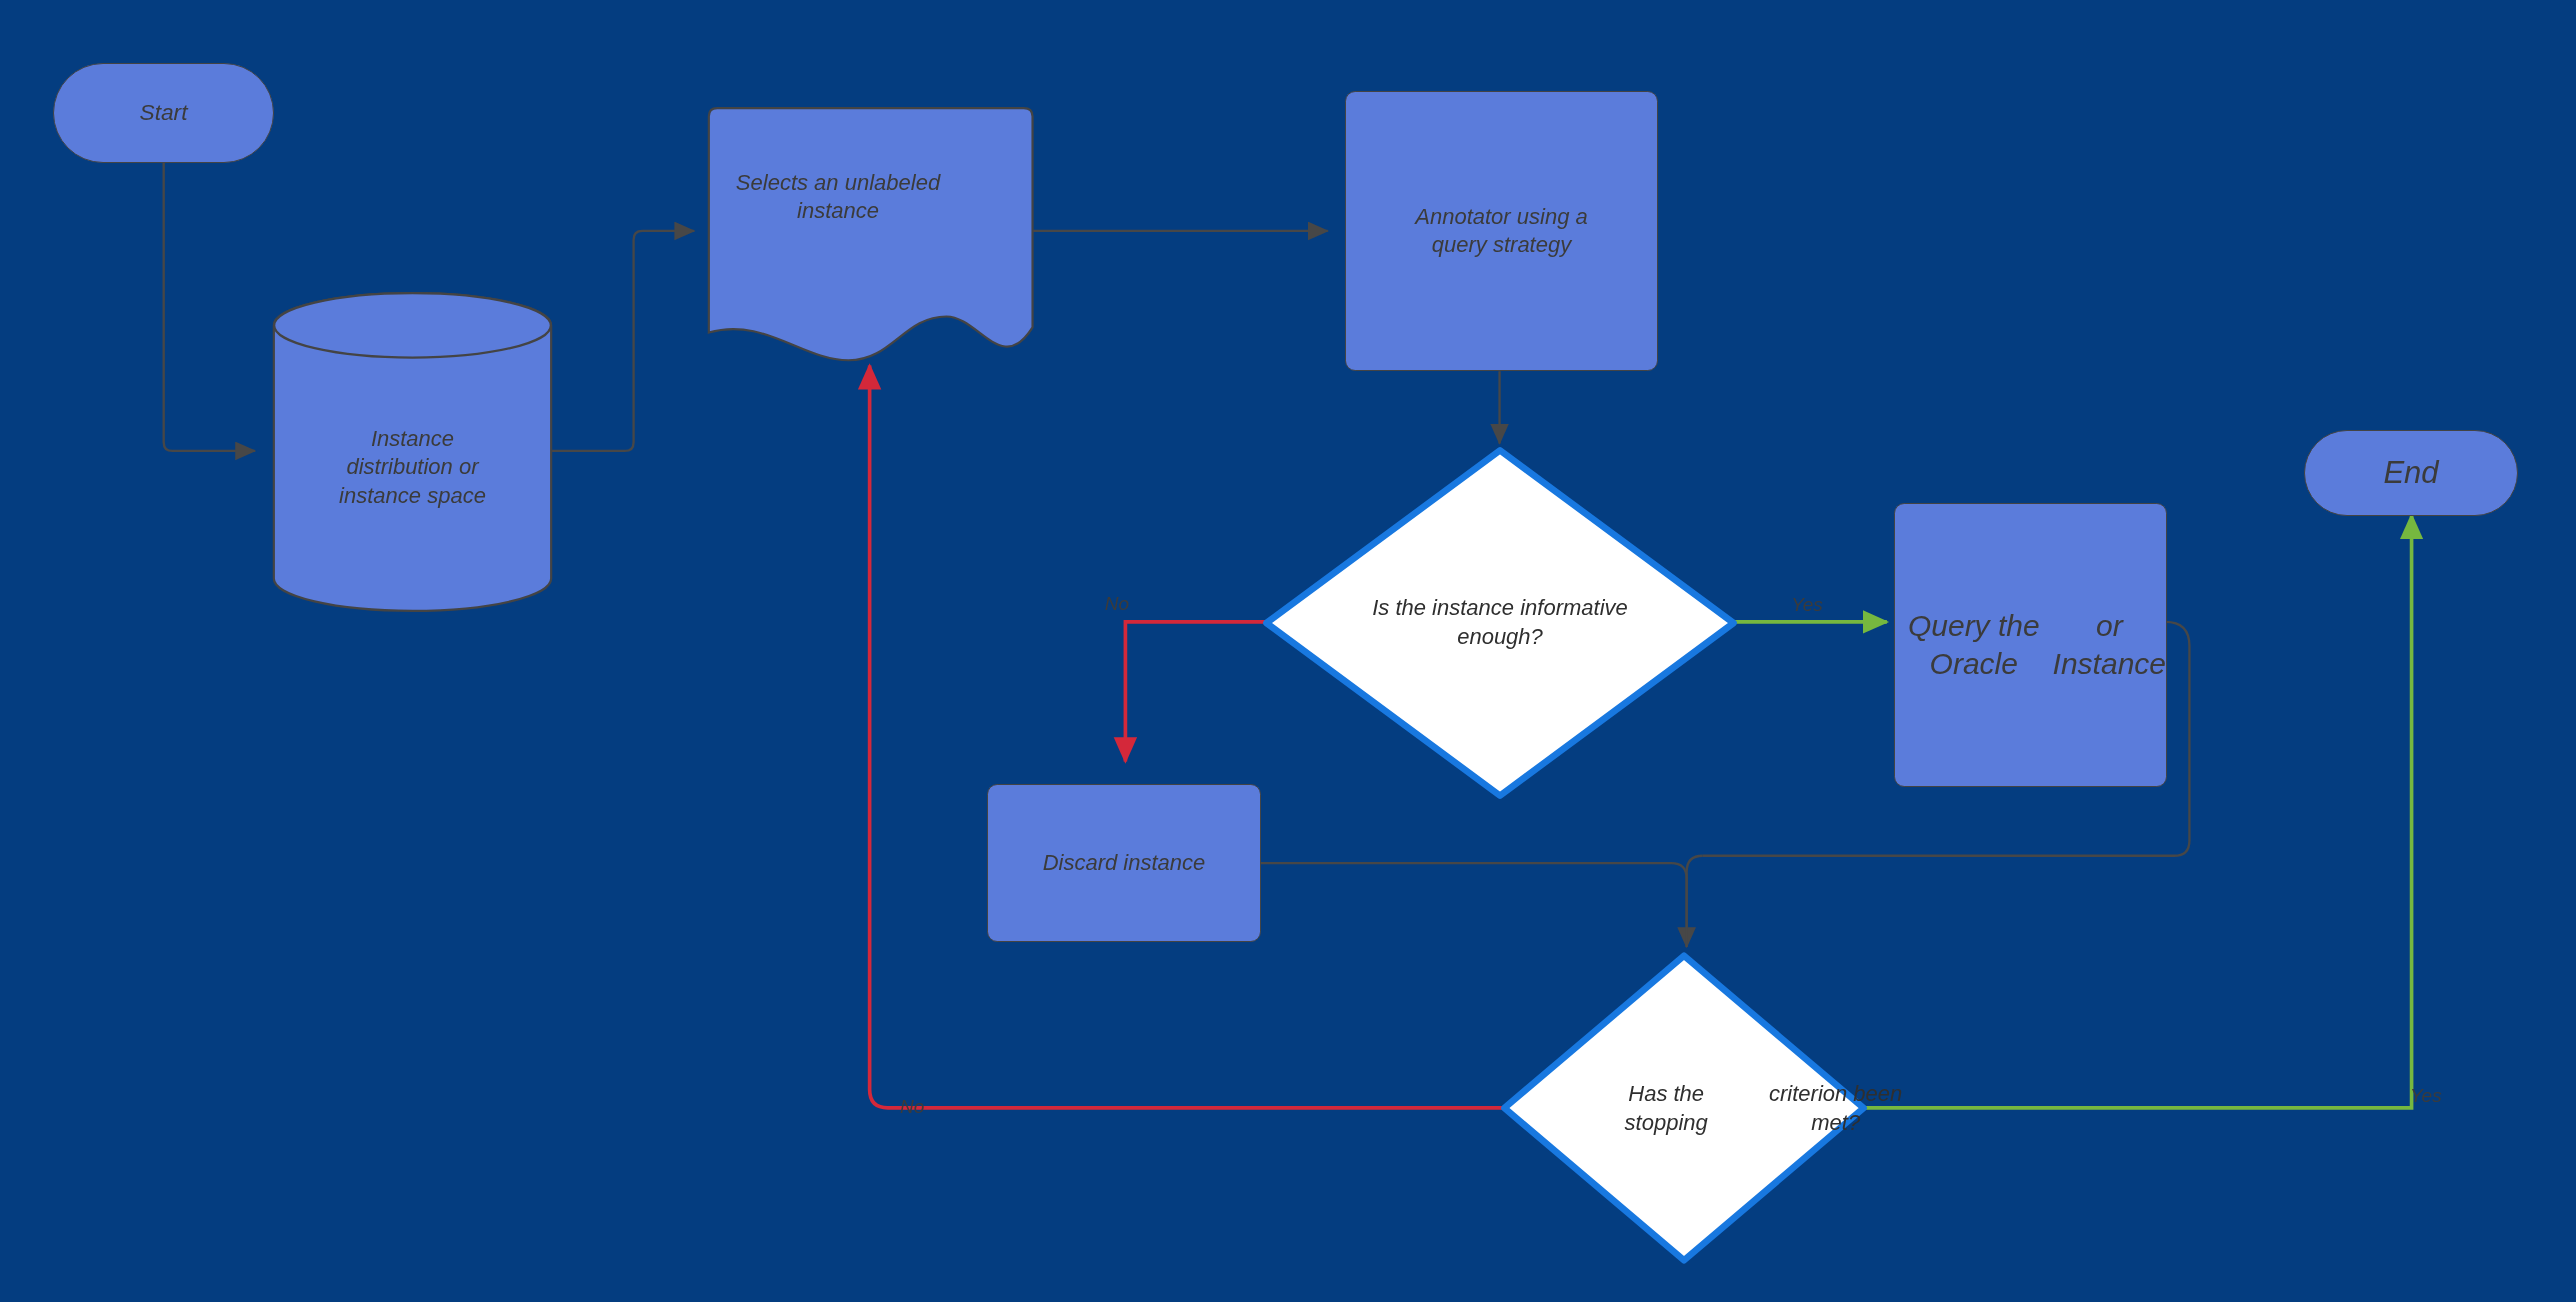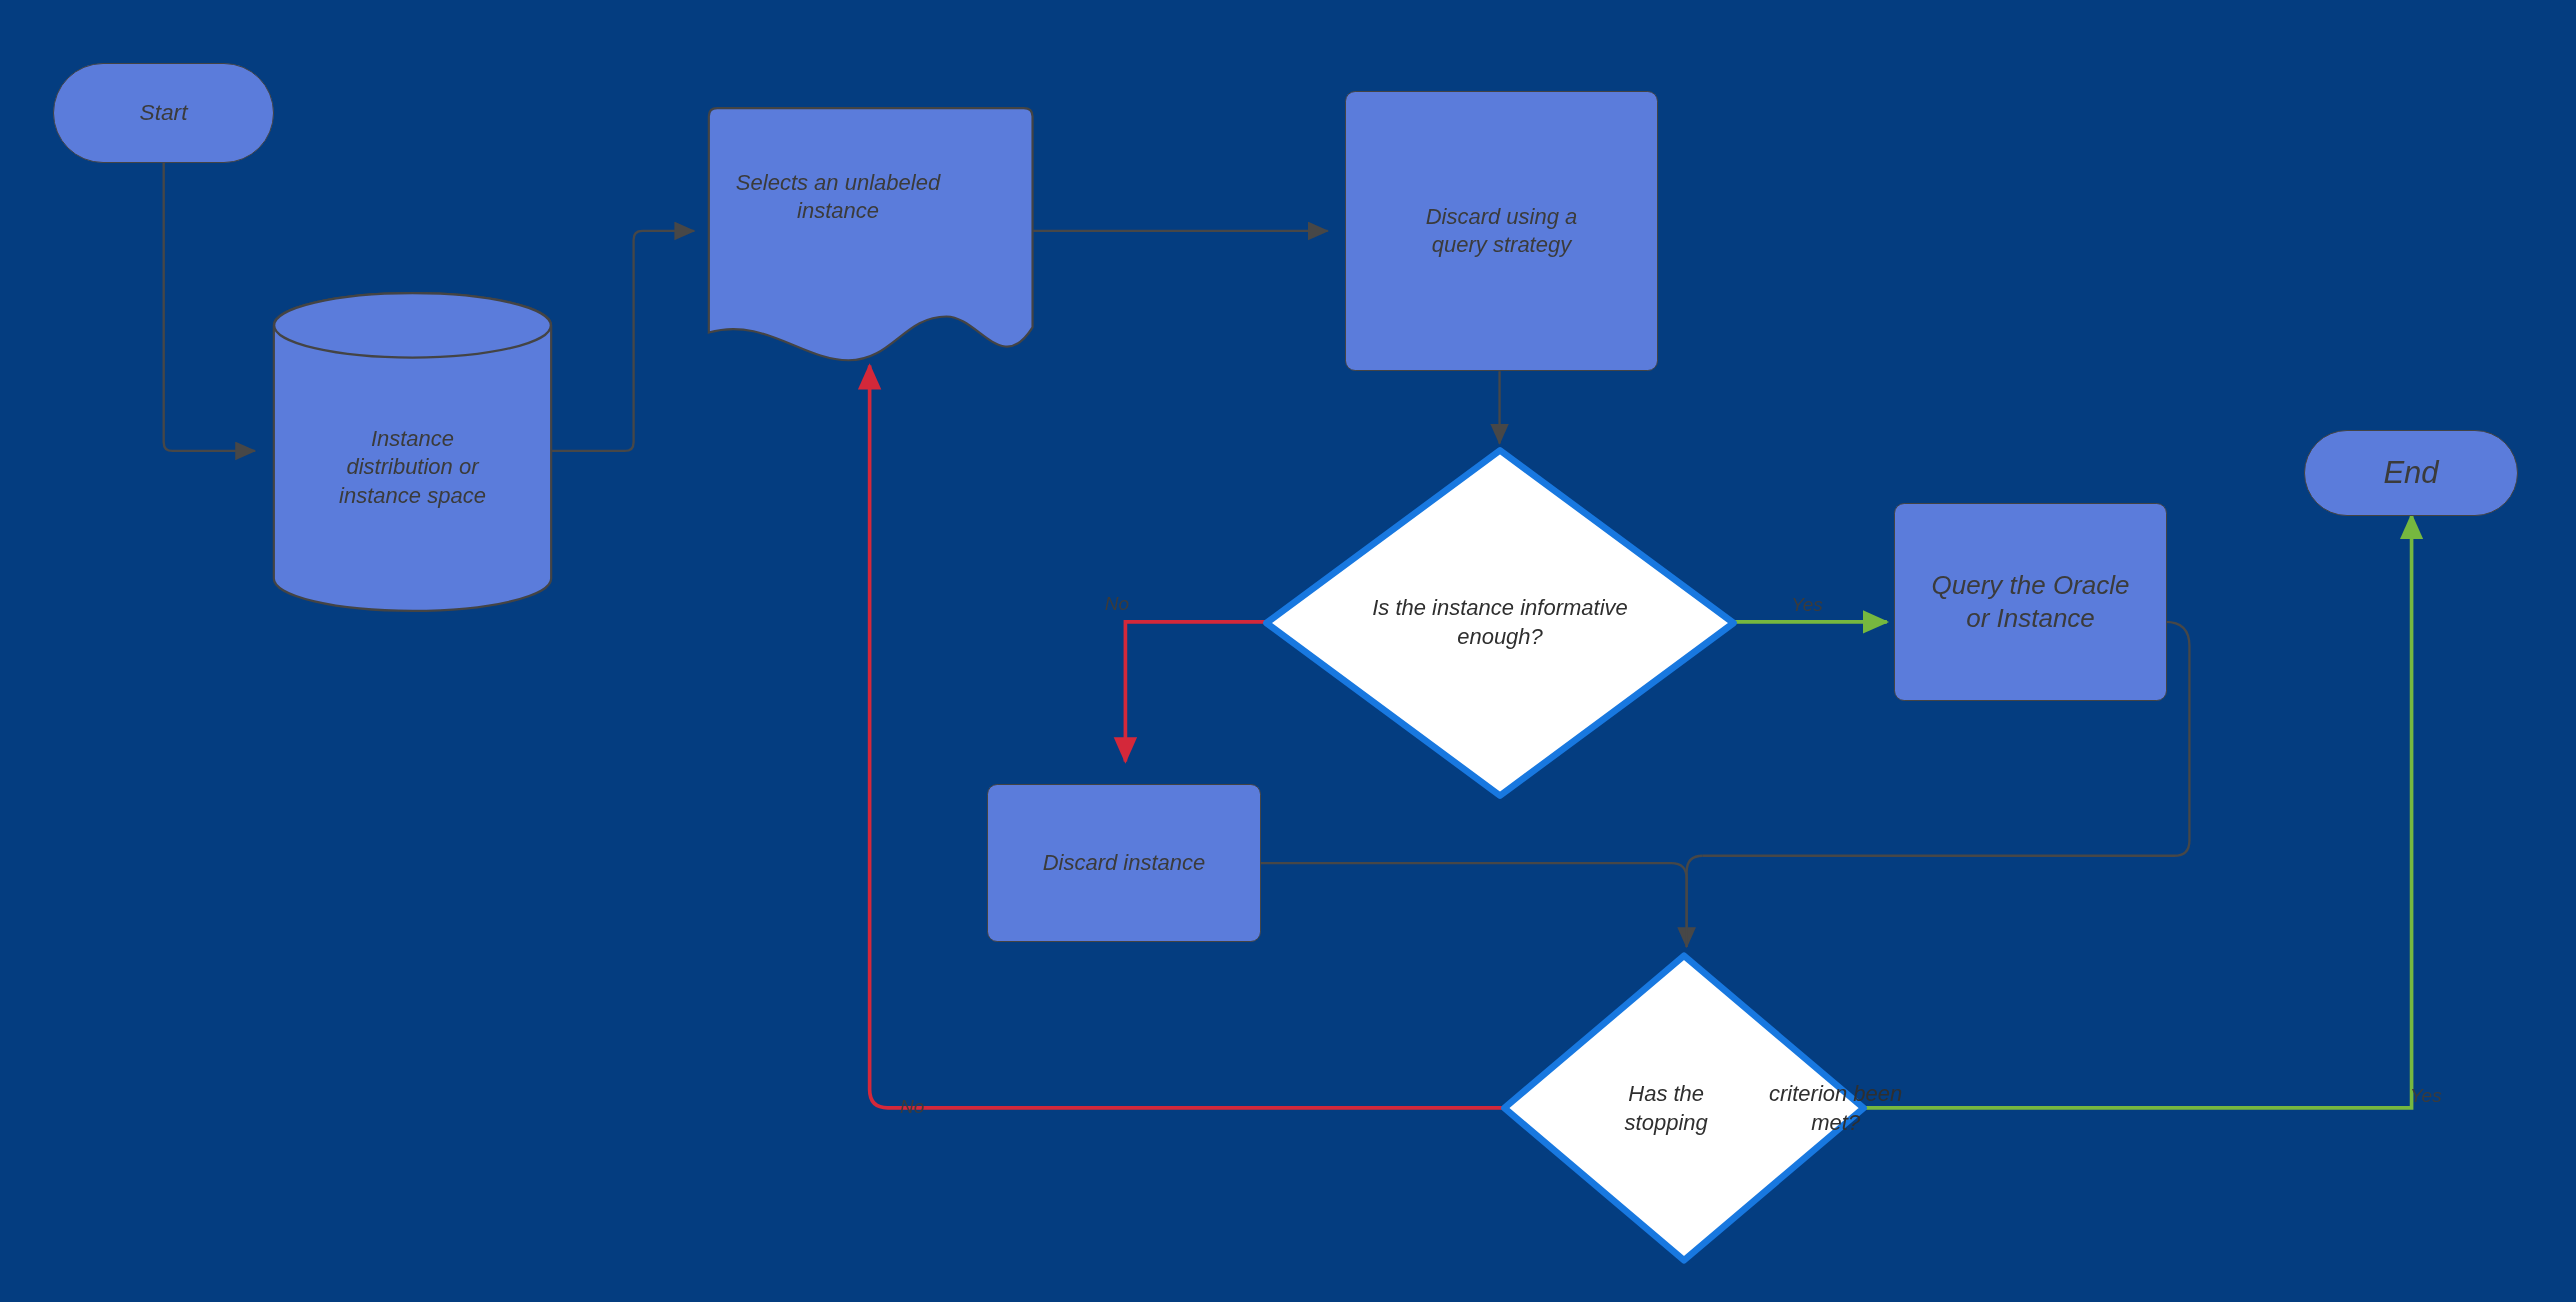--- a/index.html
+++ b/index.html
@@ -150,33 +150,33 @@
              C 270 288 254 348 194 348
              C 130 348 78 288 2.5 310
              L 2.5 14 Q 2.5 2.5 14 2.5 Z" fill="#5B7CDB" stroke="#444444" stroke-width="3"></path>
   </svg>
   <div class="node" style="left:707px; top:157px; width:262px; height:80px; font-size:22px; flex-direction:column;">
     <span>Selects an unlabeled</span>
     <span>instance</span>
   </div>
 
   <div class="node proc" style="left:1345px; top:91px; width:313px; height:280px; font-size:22px; flex-direction:column;">
-    <span>Discard using a</span>
+    <span>Annotator using a</span>
     <span>query strategy</span>
   </div>
 
   <svg class="shape-svg" style="left:1262px; top:446px; width:476px; height:354px;" viewBox="0 0 652 485" xmlns="http://www.w3.org/2000/svg">
     <path d="M 326 6 L 646 242.5 L 326 479 L 6 242.5 Z" fill="#FFFFFF" stroke="#1878E0" stroke-width="9" stroke-linejoin="round"></path>
   </svg>
   <div class="diamond-label" style="left:1286px; top:577px; width:428px; height:91px; font-size:22px; flex-direction:column;">
     <span>Is the instance informative</span>
     <span>enough?</span>
   </div>
 
-  <div class="node proc" style="left:1894px; top:503px; width:273px; height:198px; font-size:26px; flex-direction:column;">
+  <div class="node proc" style="left:1894px; top:503px; width:273px; height:284px; font-size:30px; flex-direction:row;">
     <span>Query the Oracle</span>
     <span>or Instance</span>
   </div>
 
   <div class="node proc" style="left:987px; top:784px; width:274px; height:158px; font-size:22px;">
     <span class="node-label">Discard instance</span>
   </div>
 
   <svg class="shape-svg" style="left:1500px; top:951px; width:368px; height:314px;" viewBox="0 0 504 429" xmlns="http://www.w3.org/2000/svg">
     <path d="M 252 6 L 498 214.5 L 252 423 L 6 214.5 Z" fill="#FFFFFF" stroke="#1878E0" stroke-width="9" stroke-linejoin="round"></path>

